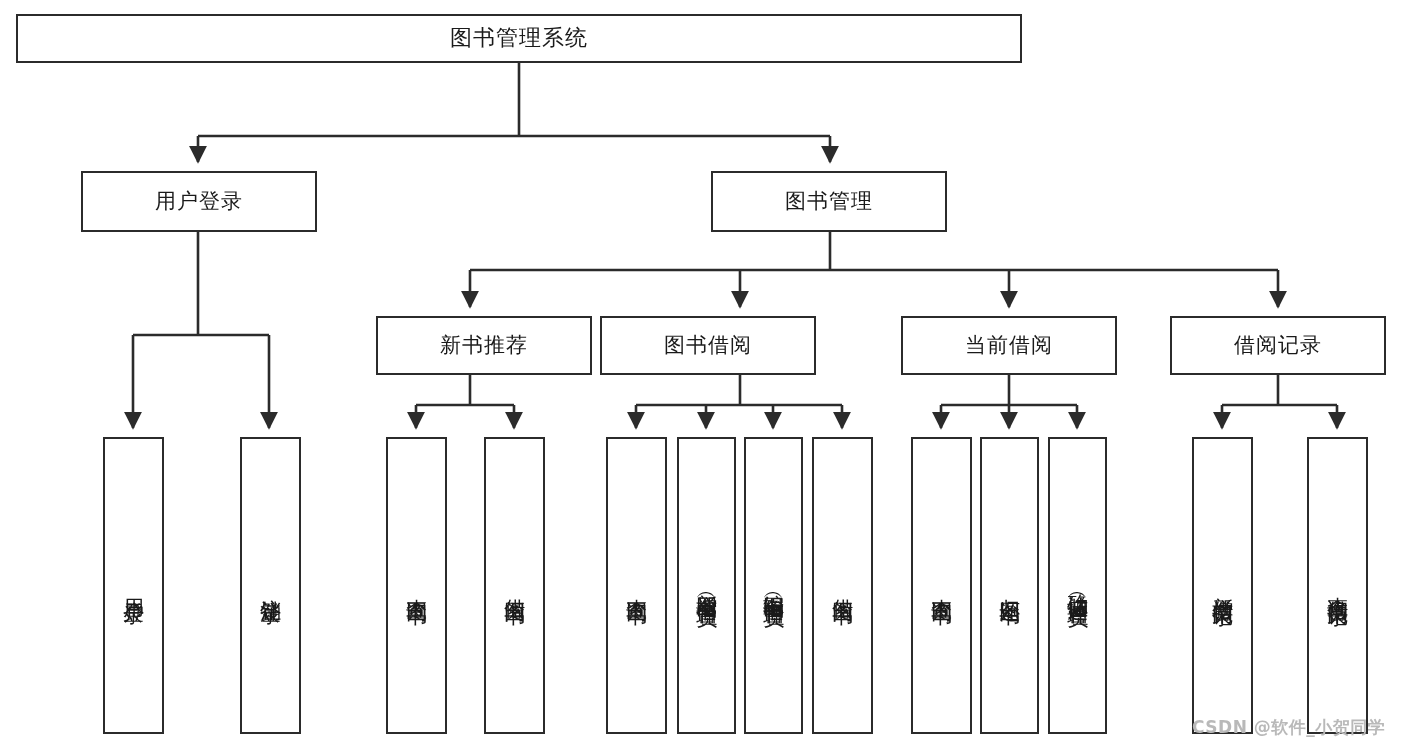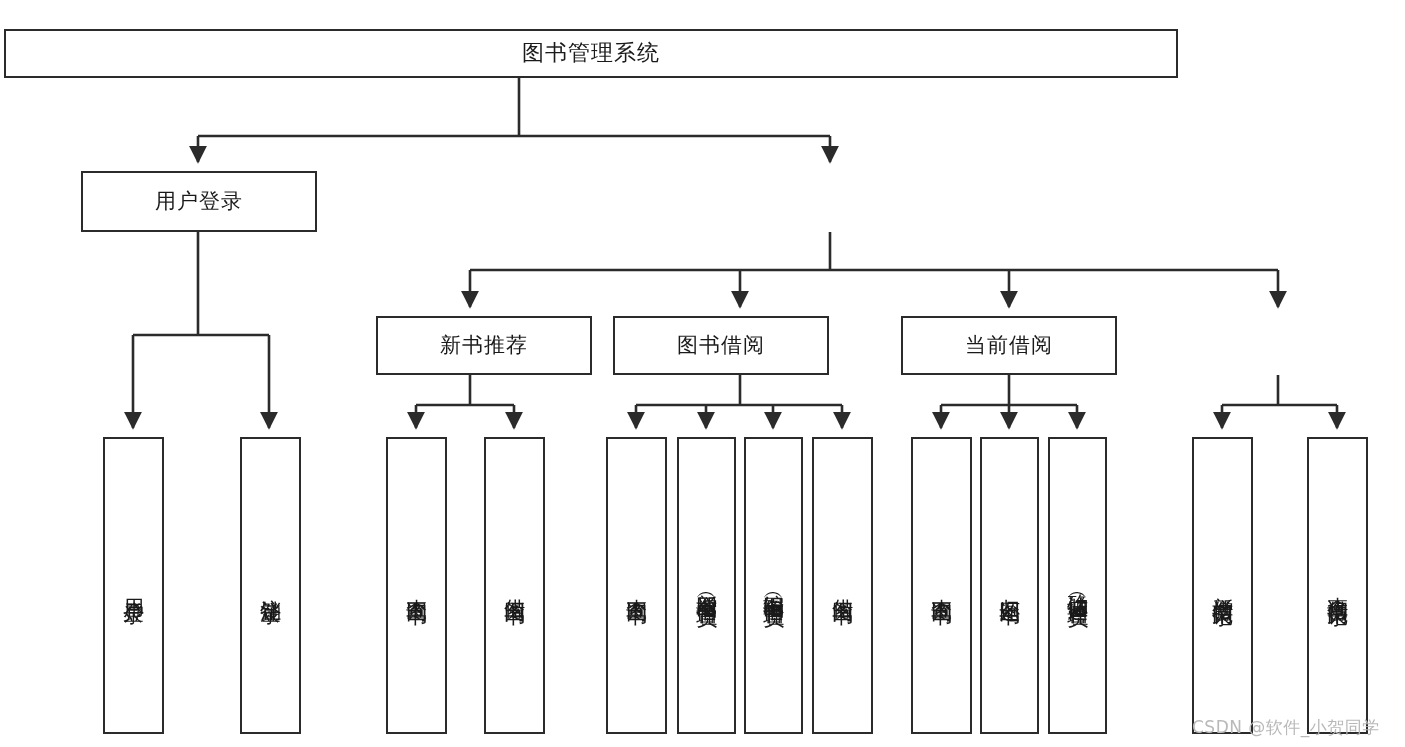--- a/index.html
+++ b/index.html
@@ -111,41 +111,47 @@
       <line x1="1009" y1="405" x2="1009" y2="428" marker-end="url(#arrow)"></line>
       <line x1="1077" y1="405" x2="1077" y2="428" marker-end="url(#arrow)"></line>
 
       <line x1="1278" y1="375" x2="1278" y2="405"></line>
       <line x1="1222" y1="405" x2="1337" y2="405"></line>
       <line x1="1222" y1="405" x2="1222" y2="428" marker-end="url(#arrow)"></line>
       <line x1="1337" y1="405" x2="1337" y2="428" marker-end="url(#arrow)"></line>
     </g>
   </svg>
 
-  <div class="node root node-h" style="left:4px; top:14px; width:1174px; height:49px;margin-top:15px;">
+  <div class="node root node-h" style="left:16px; top:14px; width:1006px; height:49px;">
     <span>图书管理系统</span>
   </div>
 
   <div class="node node-h" style="left:81px; top:171px; width:236px; height:61px;">
     <span>用户登录</span>
   </div>
 
+  <div class="node node-h" style="left:711px; top:171px; width:236px; height:61px;">
+    <span>图书管理</span>
+  </div>
 
   <div class="node node-h" style="left:376px; top:316px; width:216px; height:59px;">
     <span>新书推荐</span>
   </div>
 
-  <div class="node node-h" style="left:613px; top:316px; width:216px; height:59px;">
+  <div class="node node-h" style="left:600px; top:316px; width:216px; height:59px;">
     <span>图书借阅</span>
   </div>
 
   <div class="node node-h" style="left:901px; top:316px; width:216px; height:59px;text-align:center;">
     <span>当前借阅</span>
   </div>
 
+  <div class="node node-h" style="left:1170px; top:316px; width:216px; height:59px;">
+    <span>借阅记录</span>
+  </div>
 
   <div class="node" style="left:103px; top:437px; width:61px; height:297px;">
     <span class="leaf-text">用户登录</span>
   </div>
 
   <div class="node" style="left:240px; top:437px; width:61px; height:297px;">
     <span class="leaf-text">注销登录</span>
   </div>
 
   <div class="node" style="left:386px; top:437px; width:61px; height:297px;">
@@ -185,15 +191,15 @@
   </div>
 
   <div class="node" style="left:1192px; top:437px; width:61px; height:297px;">
     <span class="leaf-text">新增借阅记录</span>
   </div>
 
   <div class="node" style="left:1307px; top:437px; width:61px; height:297px;">
     <span class="leaf-text">查询借阅记录</span>
   </div>
 
-  <div class="watermark" style="left:1192px; top:716px;">CSDN @软件_小贺同学</div>
+  <div class="watermark" style="left:1192px; top:716px;font-weight:bold;">CSDN @软件_小贺同学</div>
 
 </div>
 
 </body></html>

